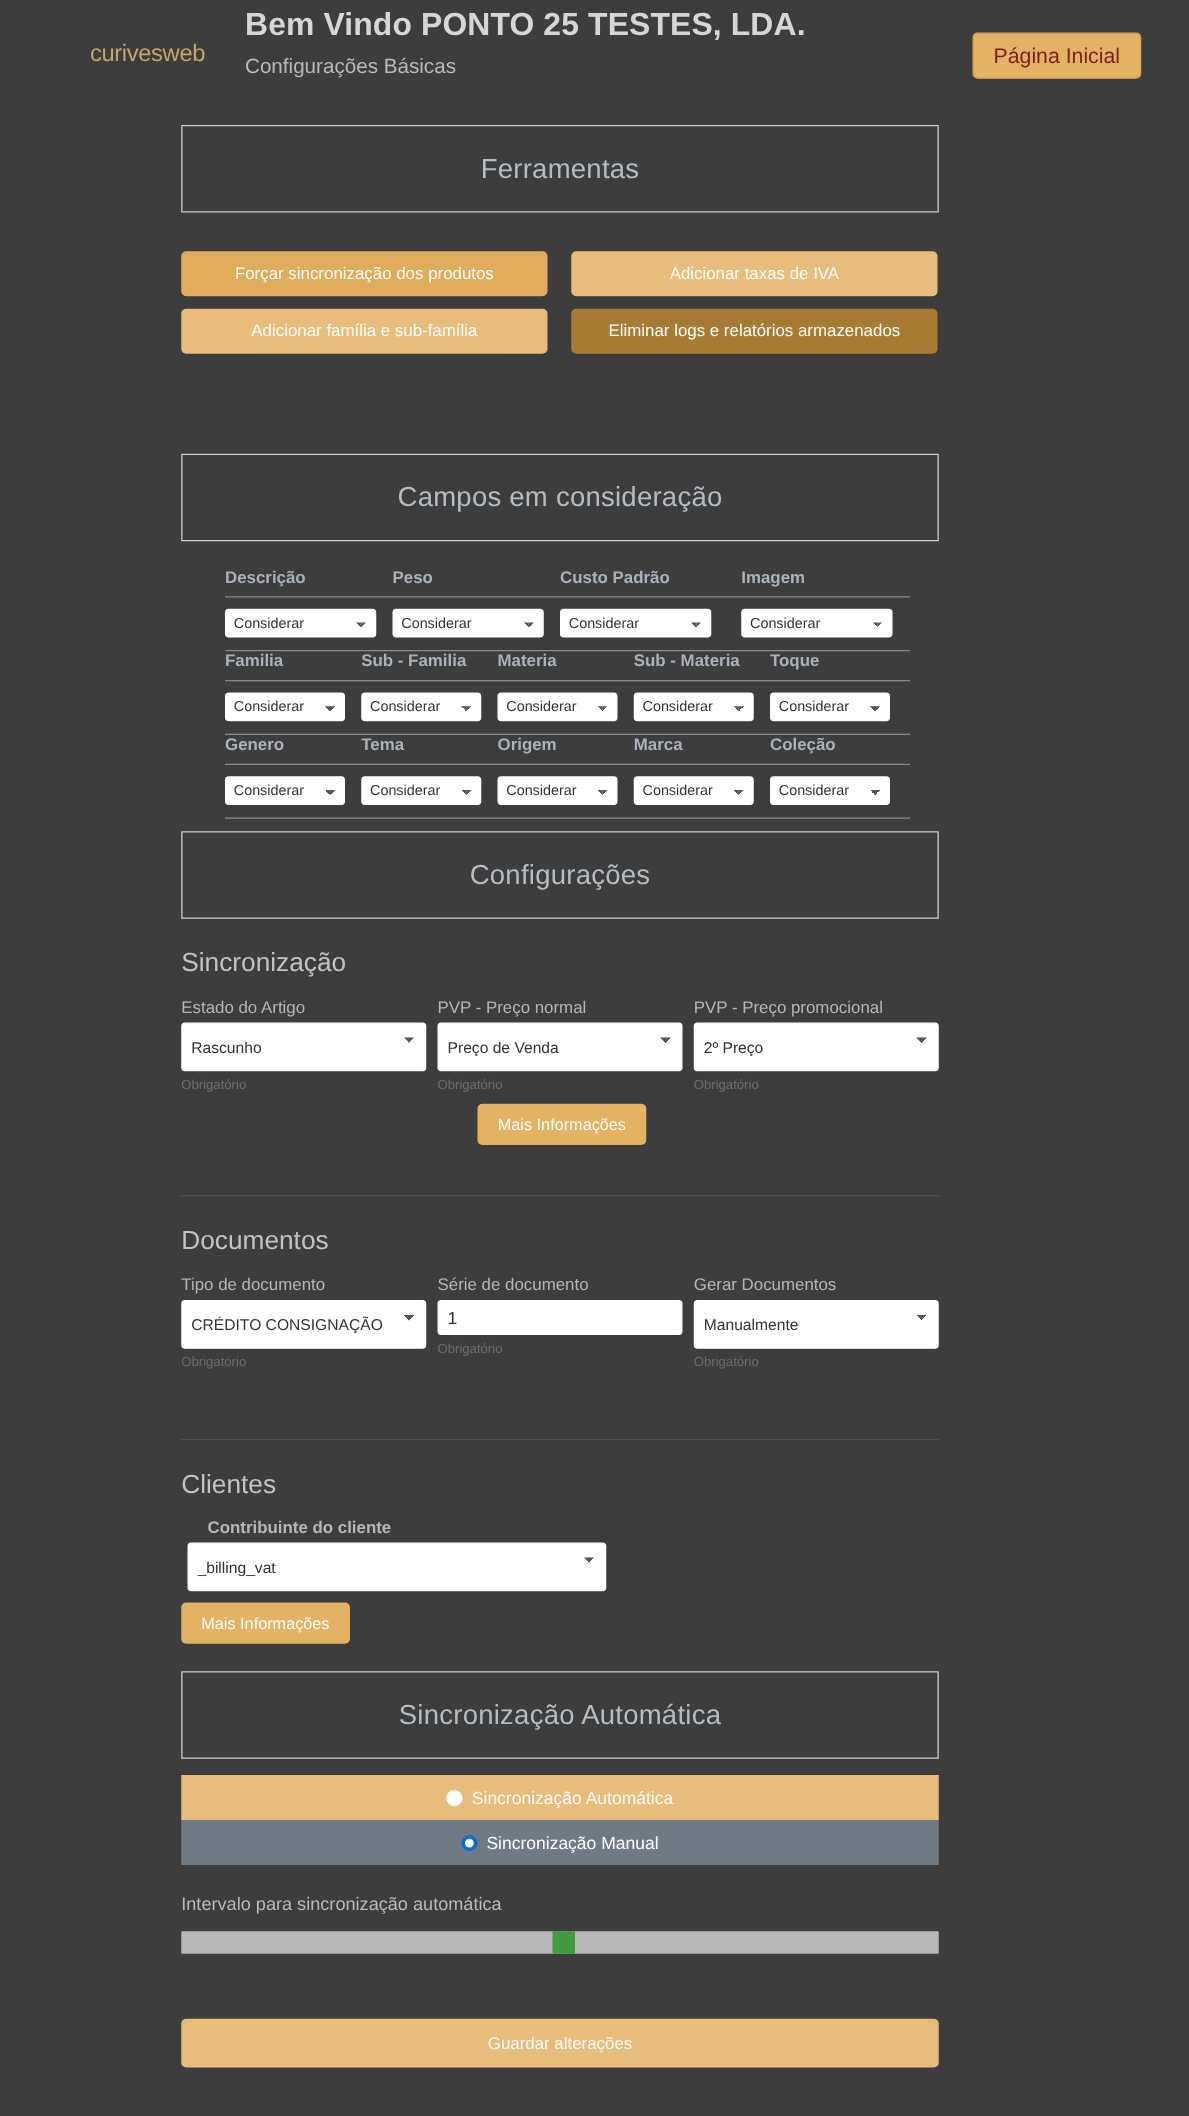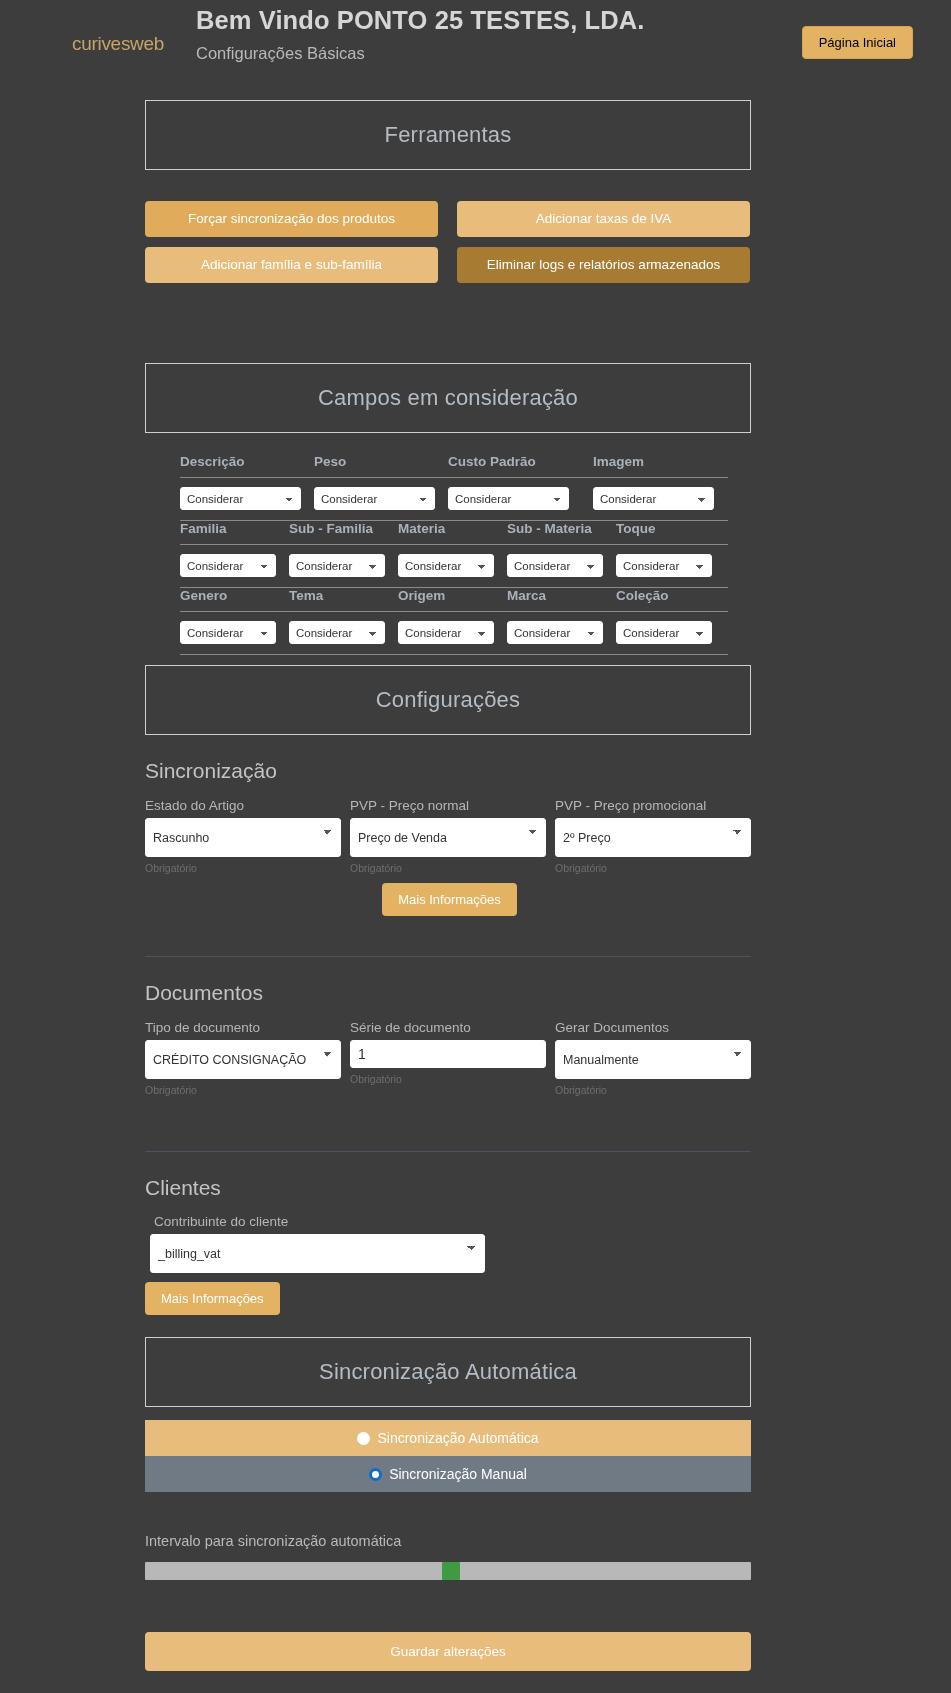--- a/index.html
+++ b/index.html
@@ -50,22 +50,22 @@
     color: #b9b9b9;
     margin-top: 7px;
     font-weight: normal;
   }
   .home-button {
     position: absolute;
     right: 38px;
     top: 26px;
     background: #e3b263;
     border: 1px solid #d9a44e;
-    color: #000000;
-    font-size: 13px;
+    color: #7f1d1d;
+    font-size: 17px;
     padding: 9px 16px;
     border-radius: 4px;
     cursor: pointer;
     font-family: "Liberation Sans", sans-serif;
     line-height: 1;
   }
 
   
   .page {
     width: 951px;
@@ -252,21 +252,21 @@
     border-top: 1px solid #4a5560;
     margin: 40px 0 0 0;
   }
 
   
   .cli-field {
     width: 335px;
     margin-left: 5px;
     margin-top: 14px;
   }
-  .cli-field .form-lbl { margin-left: 4px; }
+  .cli-field .form-lbl { margin-left: 16px; font-weight: bold; }
 
   
   .radio-row {
     display: flex;
     align-items: center;
     justify-content: center;
     font-size: 14px;
     color: #ffffff;
     padding: 10px 0;
     cursor: pointer;
@@ -284,21 +284,21 @@
   }
   .radio-dot.checked {
     background: #ffffff;
     border: 3px solid #0b6ecf;
   }
 
   
   .slider-label {
     font-size: 14.5px;
     color: #b9b9b9;
-    margin-top: 41px;
+    margin-top: 24px;
   }
   .slider-value {
     font-size: 11.5px;
     color: #a6a6a6;
     margin-top: 4px;
   }
   .slider-track {
     position: relative;
     height: 18px;
     background: #b8b8b8;

